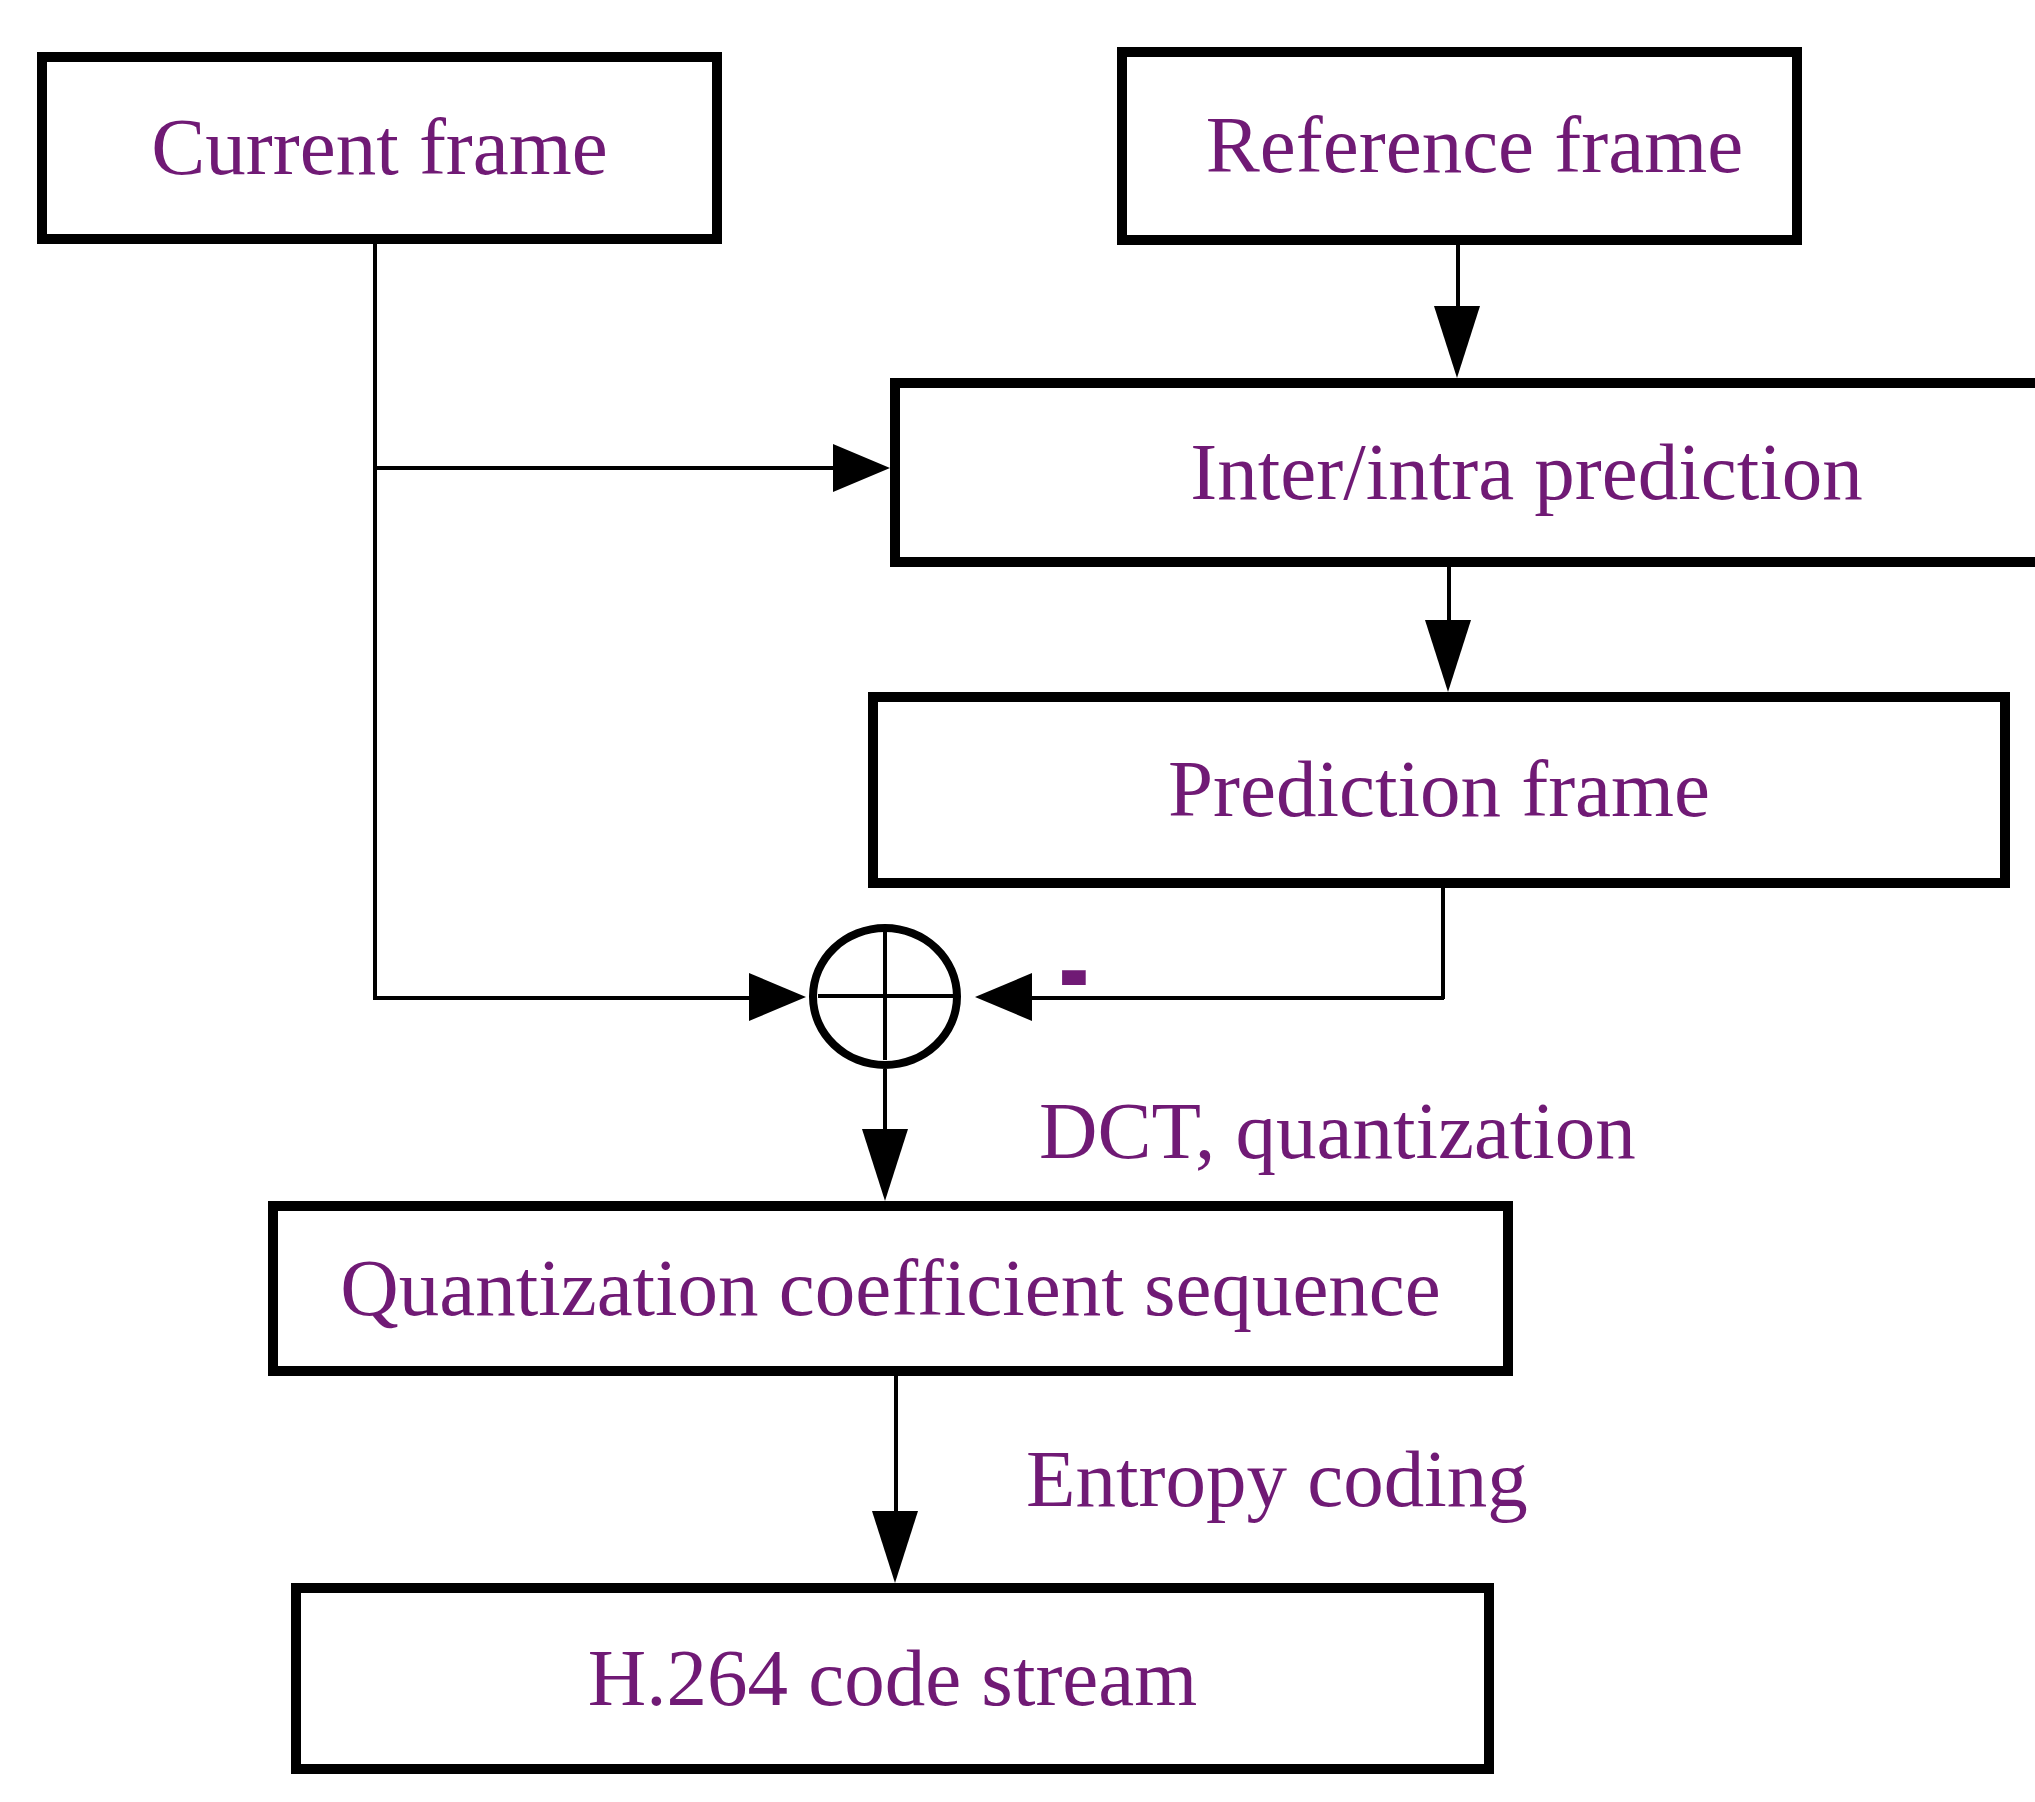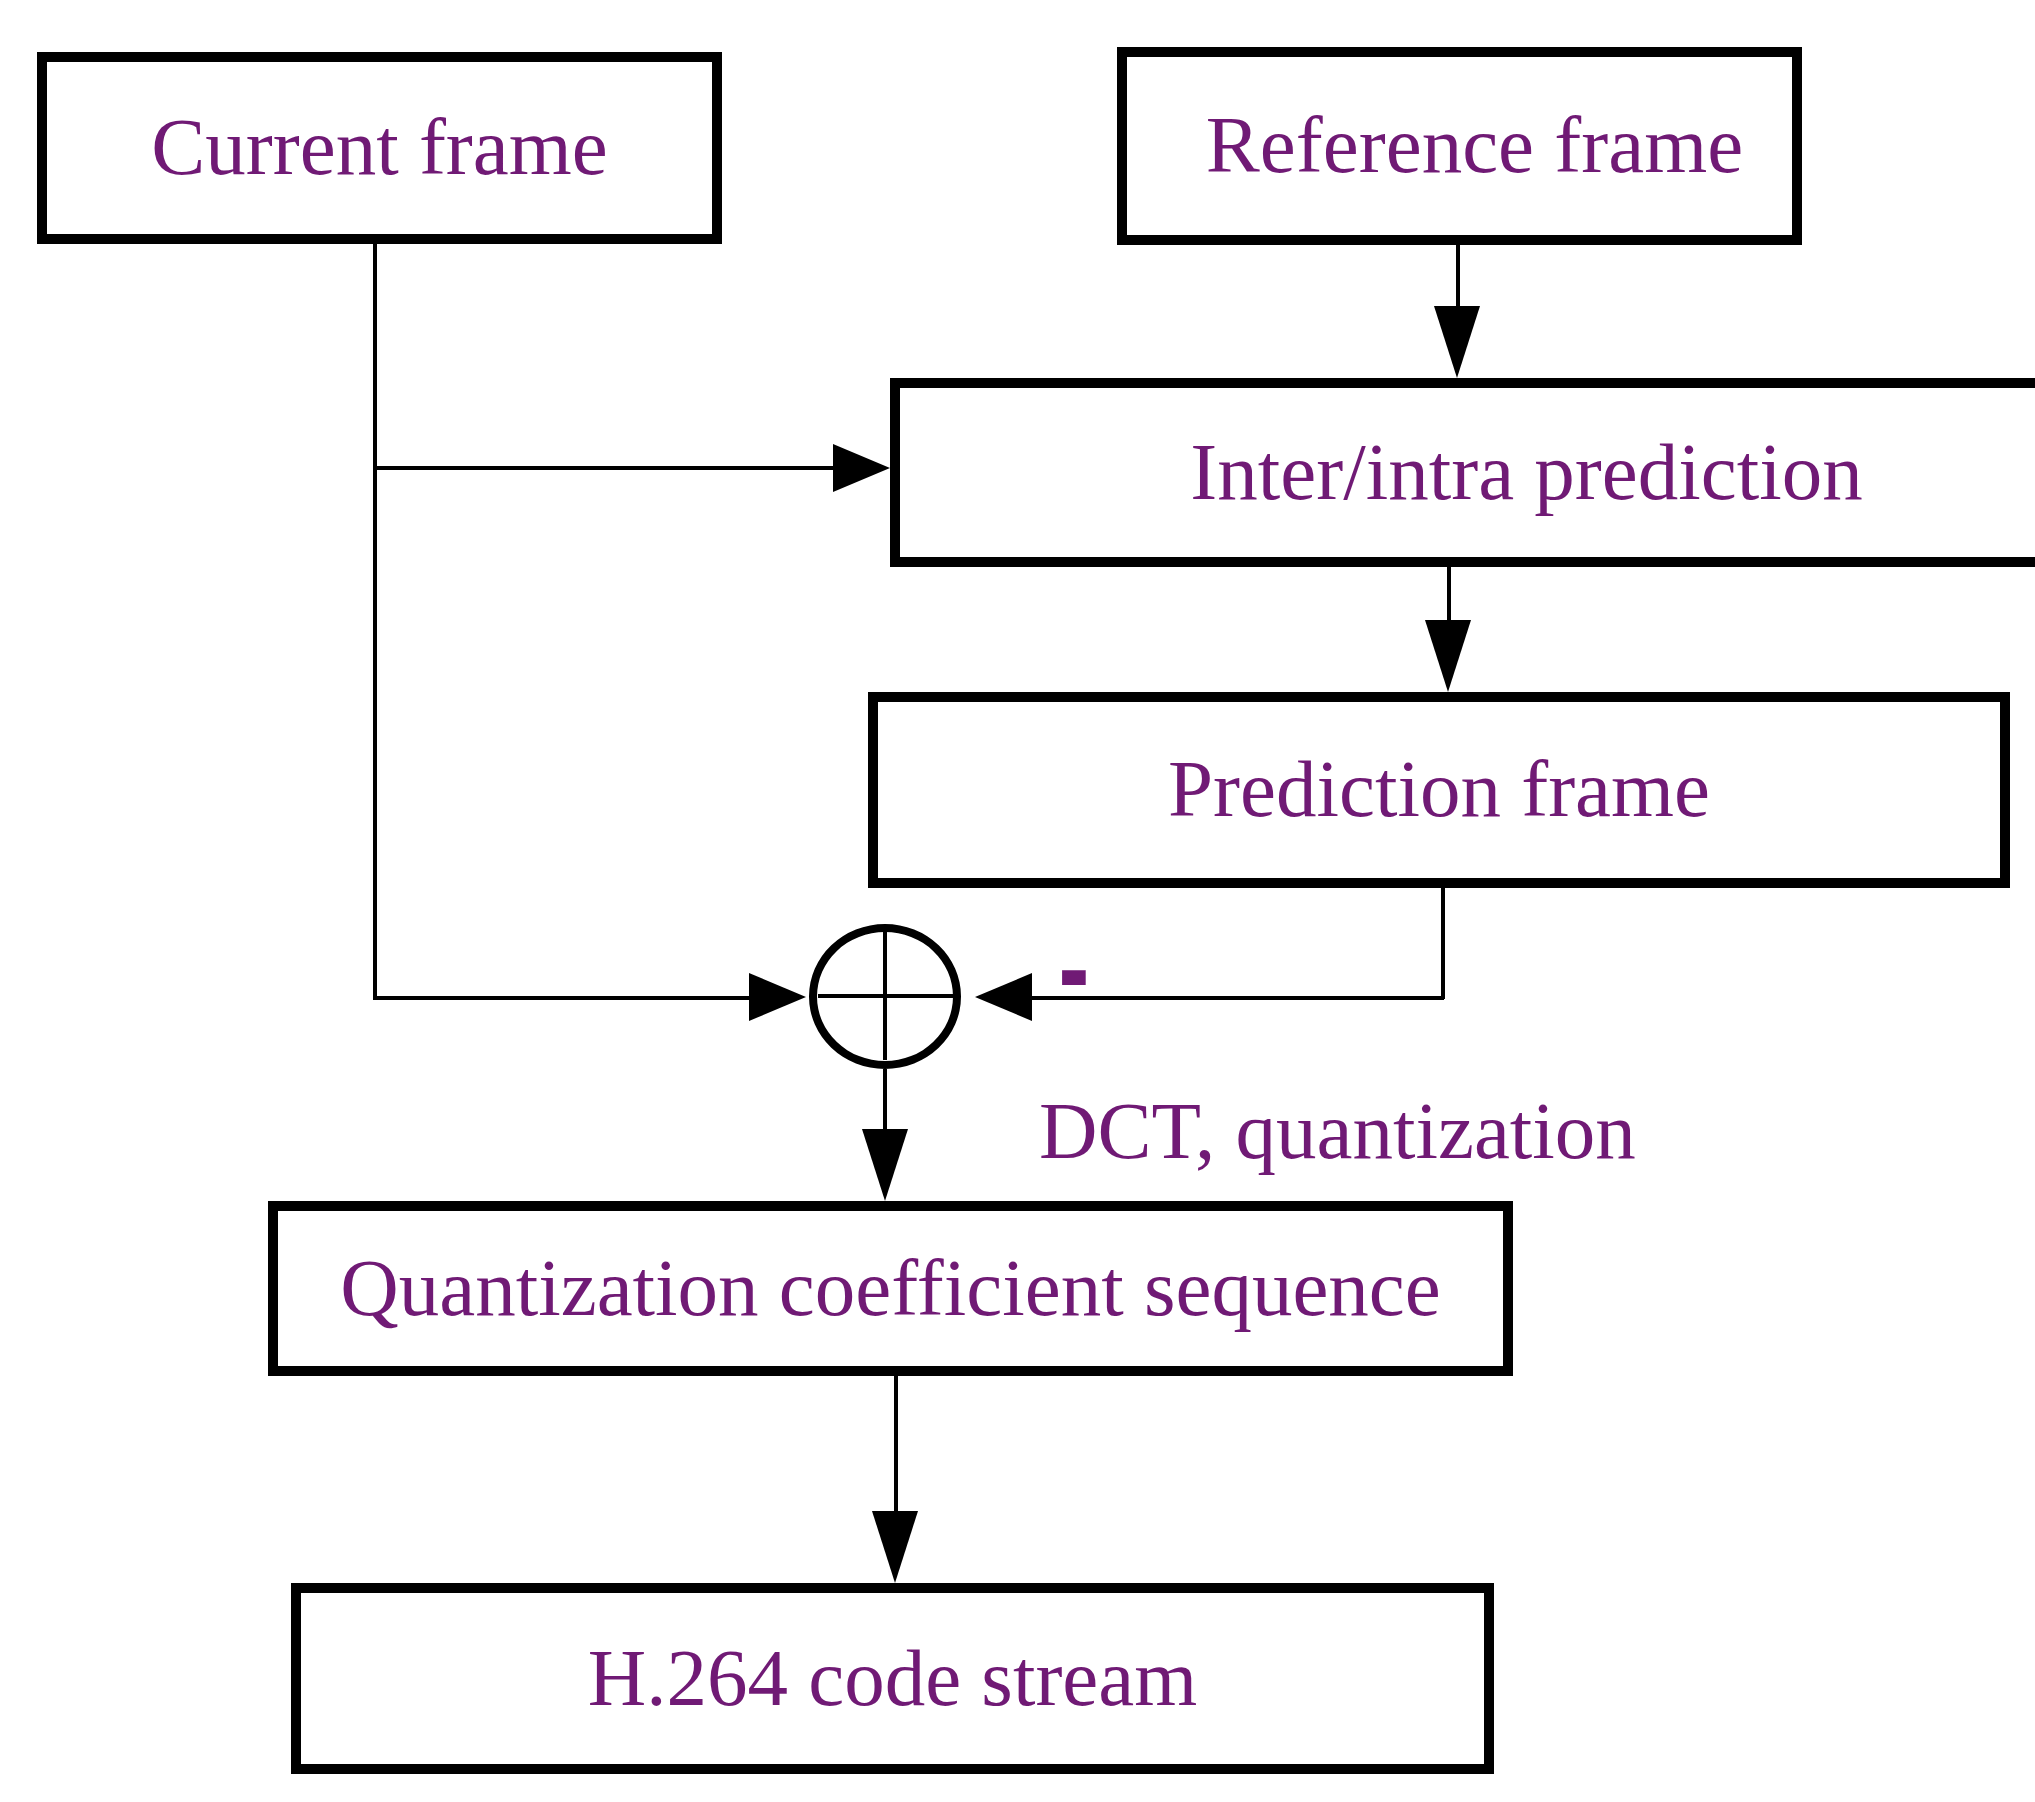--- a/index.html
+++ b/index.html
@@ -168,15 +168,16 @@
   <div class="sum-circle"></div>
   <div class="line" id="ln-cross-v"></div>
   <div class="line" id="ln-cross-h"></div>
 
   <div class="line" id="ln-sum-out-v"></div>
   <div class="arrow down" id="ar-quant-down"></div>
   <div class="edge-label" id="lbl-dct">DCT, quantization</div>
 
   <div class="line" id="ln-quant-out-v"></div>
   <div class="arrow down" id="ar-h264-down"></div>
+  <div class="edge-label" id="lbl-entropy">Entropy coding</div>
 
 </div>
 
 
 </body></html>

